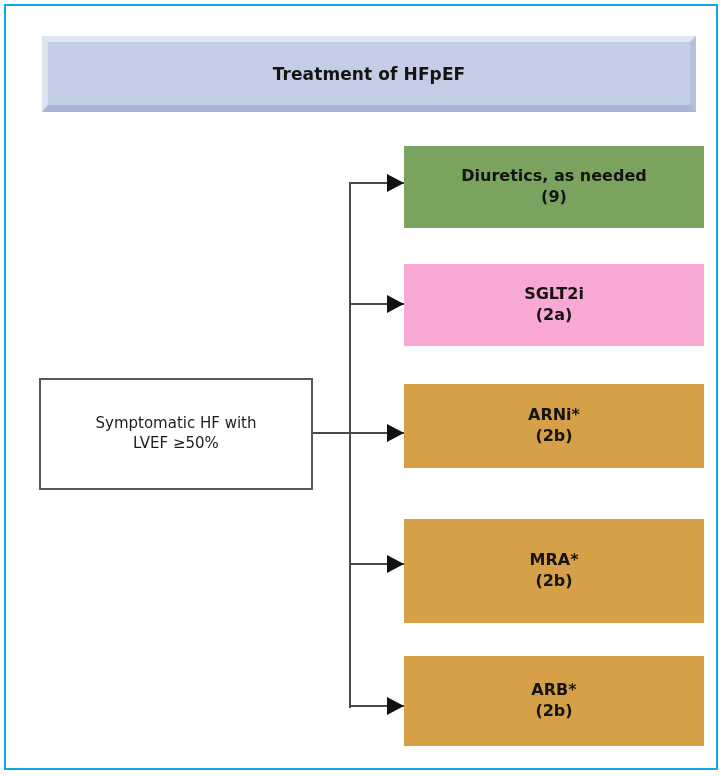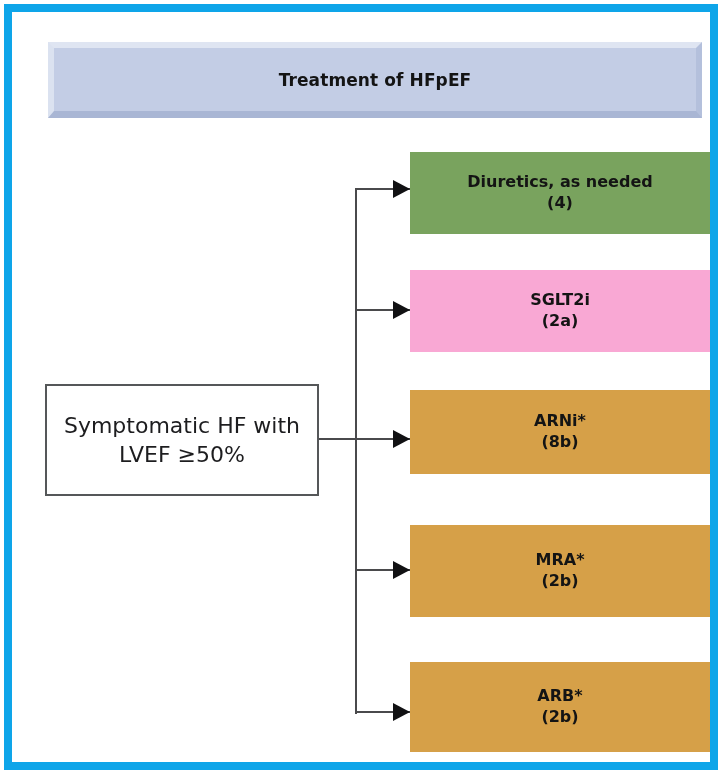--- a/index.html
+++ b/index.html
@@ -21,21 +21,21 @@
   }
 
   
   .frame {
     position: absolute;
     left: 4px;
     top: 4px;
     width: 714px;
     height: 766px;
     box-sizing: border-box;
-    border: 8px solid #0ea5e9;
+    border: 2px solid #0ea5e9;
     background: #ffffff;
   }
 
   
   .header-box {
     position: absolute;
     left: 36px;
     top: 30px;
     width: 654px;
     height: 76px;
@@ -73,21 +73,21 @@
     width: 274px;
     height: 112px;
     box-sizing: border-box;
     background: #ffffff;
     border: 2px solid #555759;
     display: flex;
     align-items: center;
     justify-content: center;
   }
   .source-text {
-    font-size: 22px;
+    font-size: 15px;
     font-weight: normal;
     color: #1d1d1f;
     text-align: center;
     line-height: 1.32;
     white-space: pre-line;
   }
 
   
   .tx-box {
     position: absolute;
@@ -153,34 +153,34 @@
     <div class="line h-line" style="left:343px; top:699px; width:55px;"></div>
 
     <div class="arrow-head" style="left:381px; top:168px;"></div>
     <div class="arrow-head" style="left:381px; top:289px;"></div>
     <div class="arrow-head" style="left:381px; top:418px;"></div>
     <div class="arrow-head" style="left:381px; top:549px;"></div>
     <div class="arrow-head" style="left:381px; top:691px;"></div>
 
     <div class="tx-box" style="top:140px; height:82px; background:#79a35e;">
       <div class="tx-label">Diuretics, as needed
-(4)</div>
+(9)</div>
     </div>
 
     <div class="tx-box" style="top:258px; height:82px; background:#f9a8d4;">
       <div class="tx-label">SGLT2i
 (2a)</div>
     </div>
 
     <div class="tx-box" style="top:378px; height:84px; background:#d6a048;">
       <div class="tx-label">ARNi*
-(8b)</div>
+(2b)</div>
     </div>
 
-    <div class="tx-box" style="top:513px; height:92px; background:#d6a048;">
+    <div class="tx-box" style="top:513px; height:104px; background:#d6a048;">
       <div class="tx-label">MRA*
 (2b)</div>
     </div>
 
     <div class="tx-box" style="top:650px; height:90px; background:#d6a048;align-items:center;">
       <div class="tx-label">ARB*
 (2b)</div>
     </div>
 
   </div>

